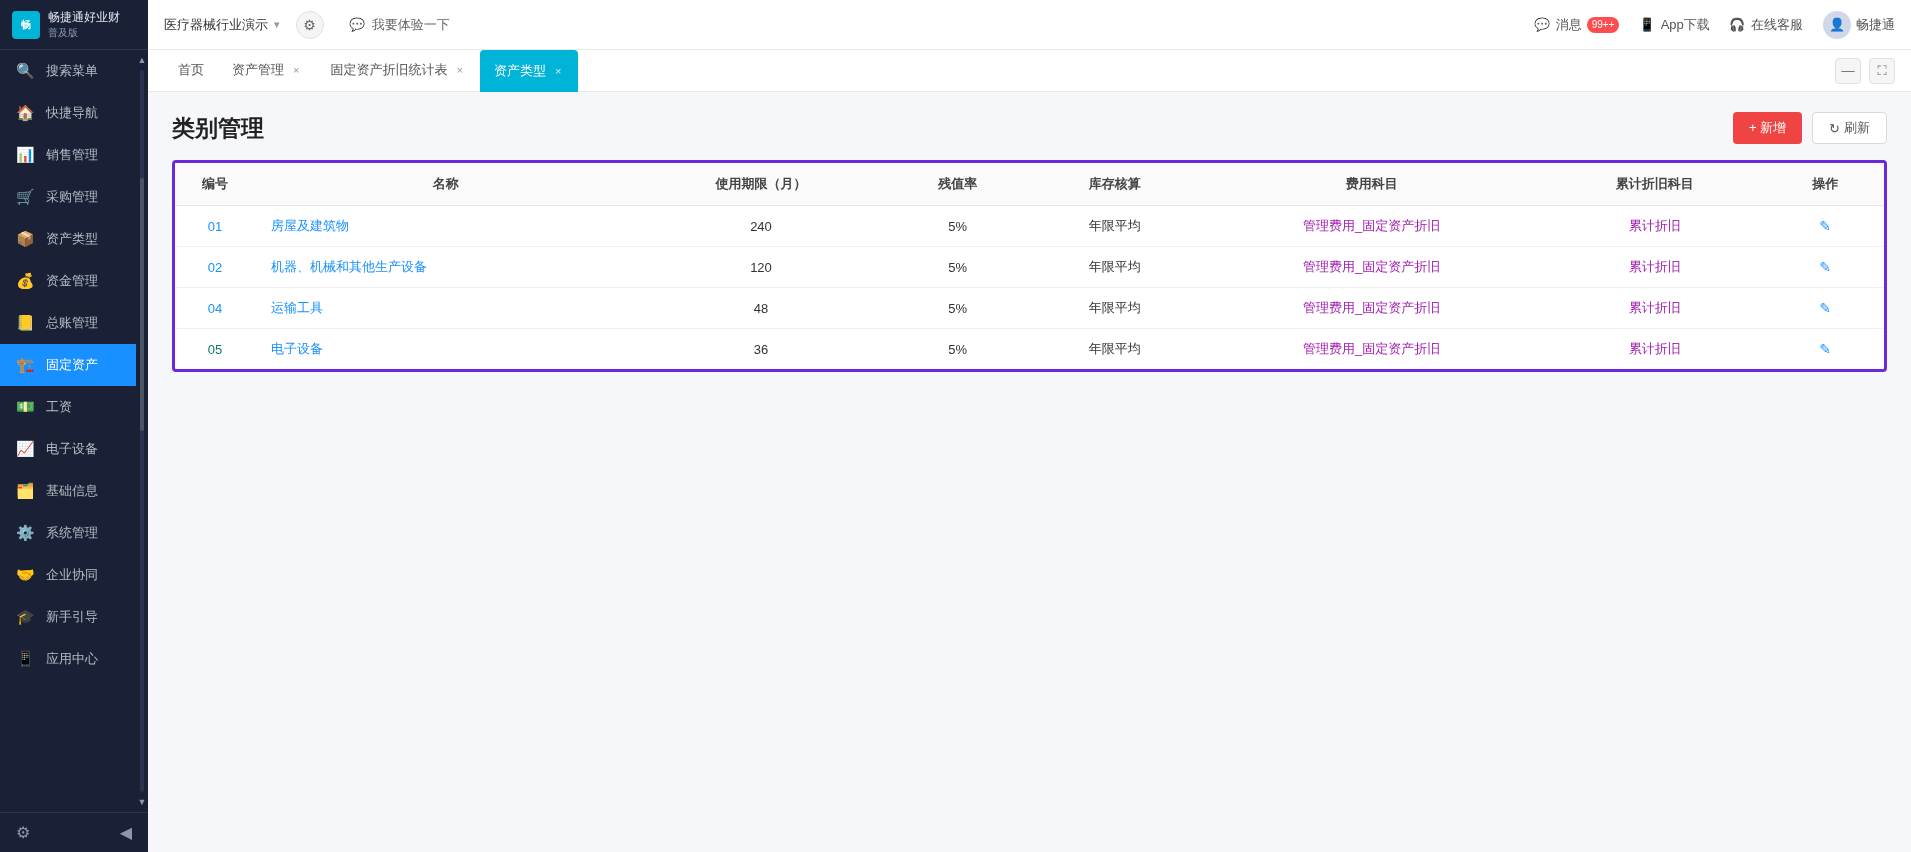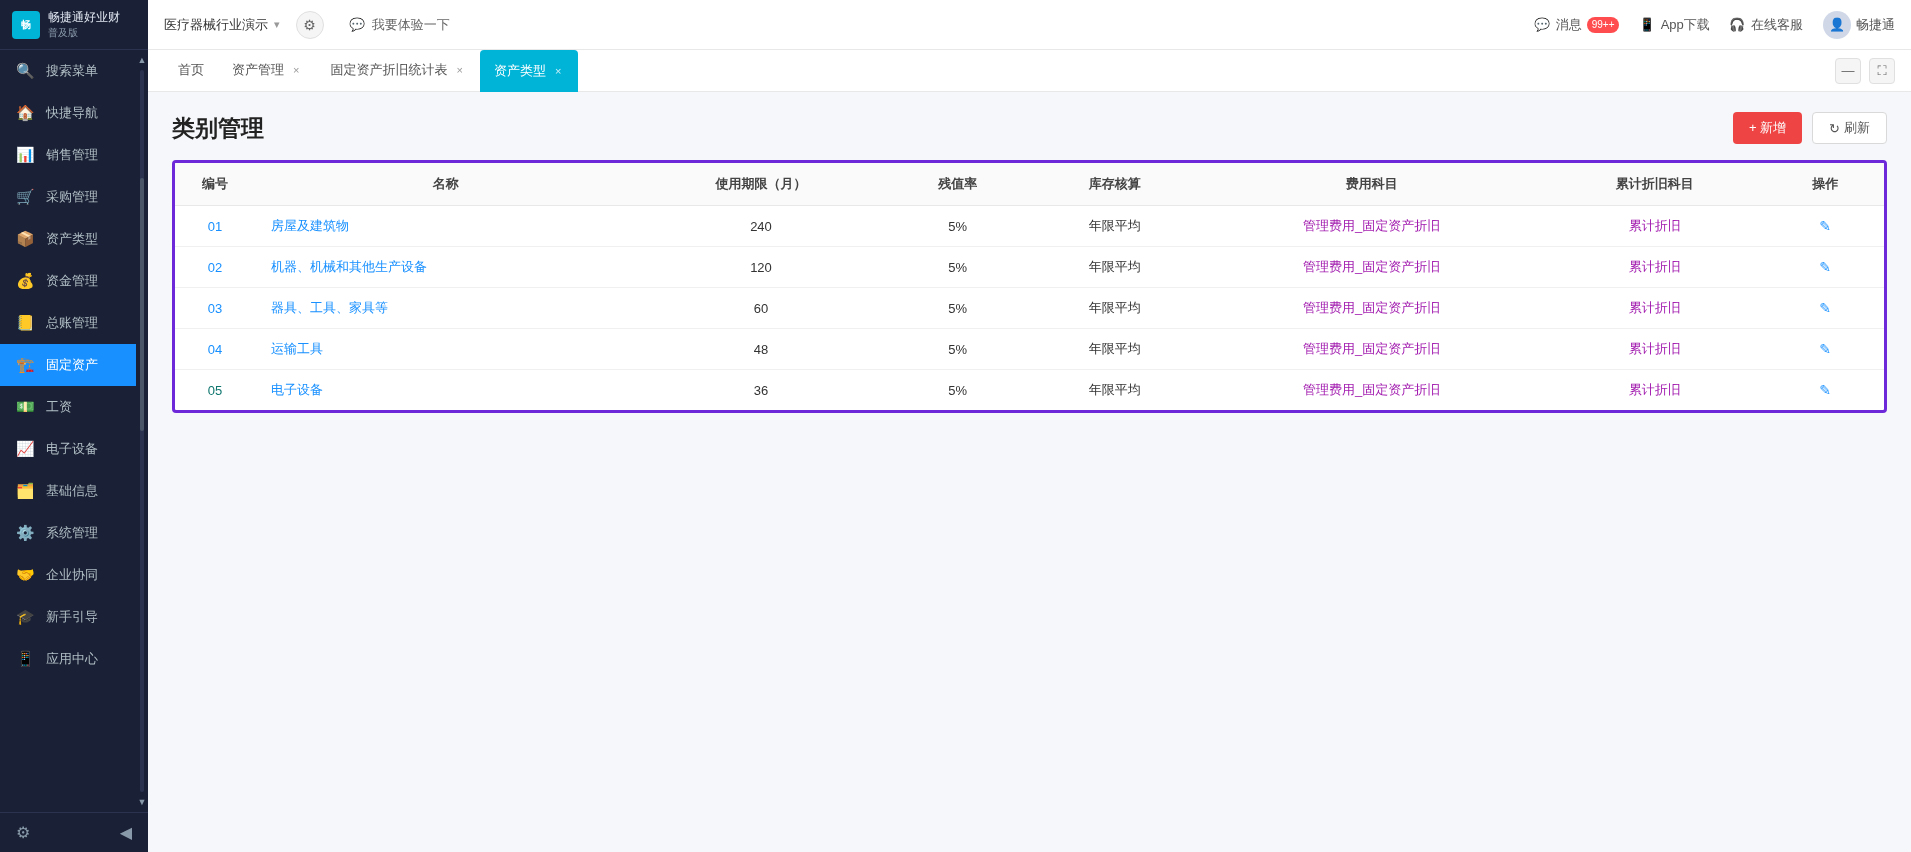--- a/index.html
+++ b/index.html
@@ -376,30 +376,20 @@
       <td>5%</td>
       <td>年限平均</td>
       <td class="link-cell">管理费用_固定资产折旧</td>
       <td class="link-cell">累计折旧</td>
       <td><span class="edit-icon">✎</span></td>
     </tr>
             <tr>
       <td style="color:#1890ff;cursor:pointer;">02</td>
       <td class="name-cell">机器、机械和其他生产设备</td>
       <td>120</td>
-      <td>5%</td>
-      <td>年限平均</td>
-      <td class="link-cell">管理费用_固定资产折旧</td>
-      <td class="link-cell">累计折旧</td>
-      <td><span class="edit-icon">✎</span></td>
-    </tr>
-            <tr>
-      <td style="color:#1890ff;cursor:pointer;">03</td>
-      <td class="name-cell">器具、工具、家具等</td>
-      <td>60</td>
       <td>5%</td>
       <td>年限平均</td>
       <td class="link-cell">管理费用_固定资产折旧</td>
       <td class="link-cell">累计折旧</td>
       <td><span class="edit-icon">✎</span></td>
     </tr>
             <tr>
       <td style="color:#1890ff;cursor:pointer;">04</td>
       <td class="name-cell">运输工具</td>
       <td>48</td>

